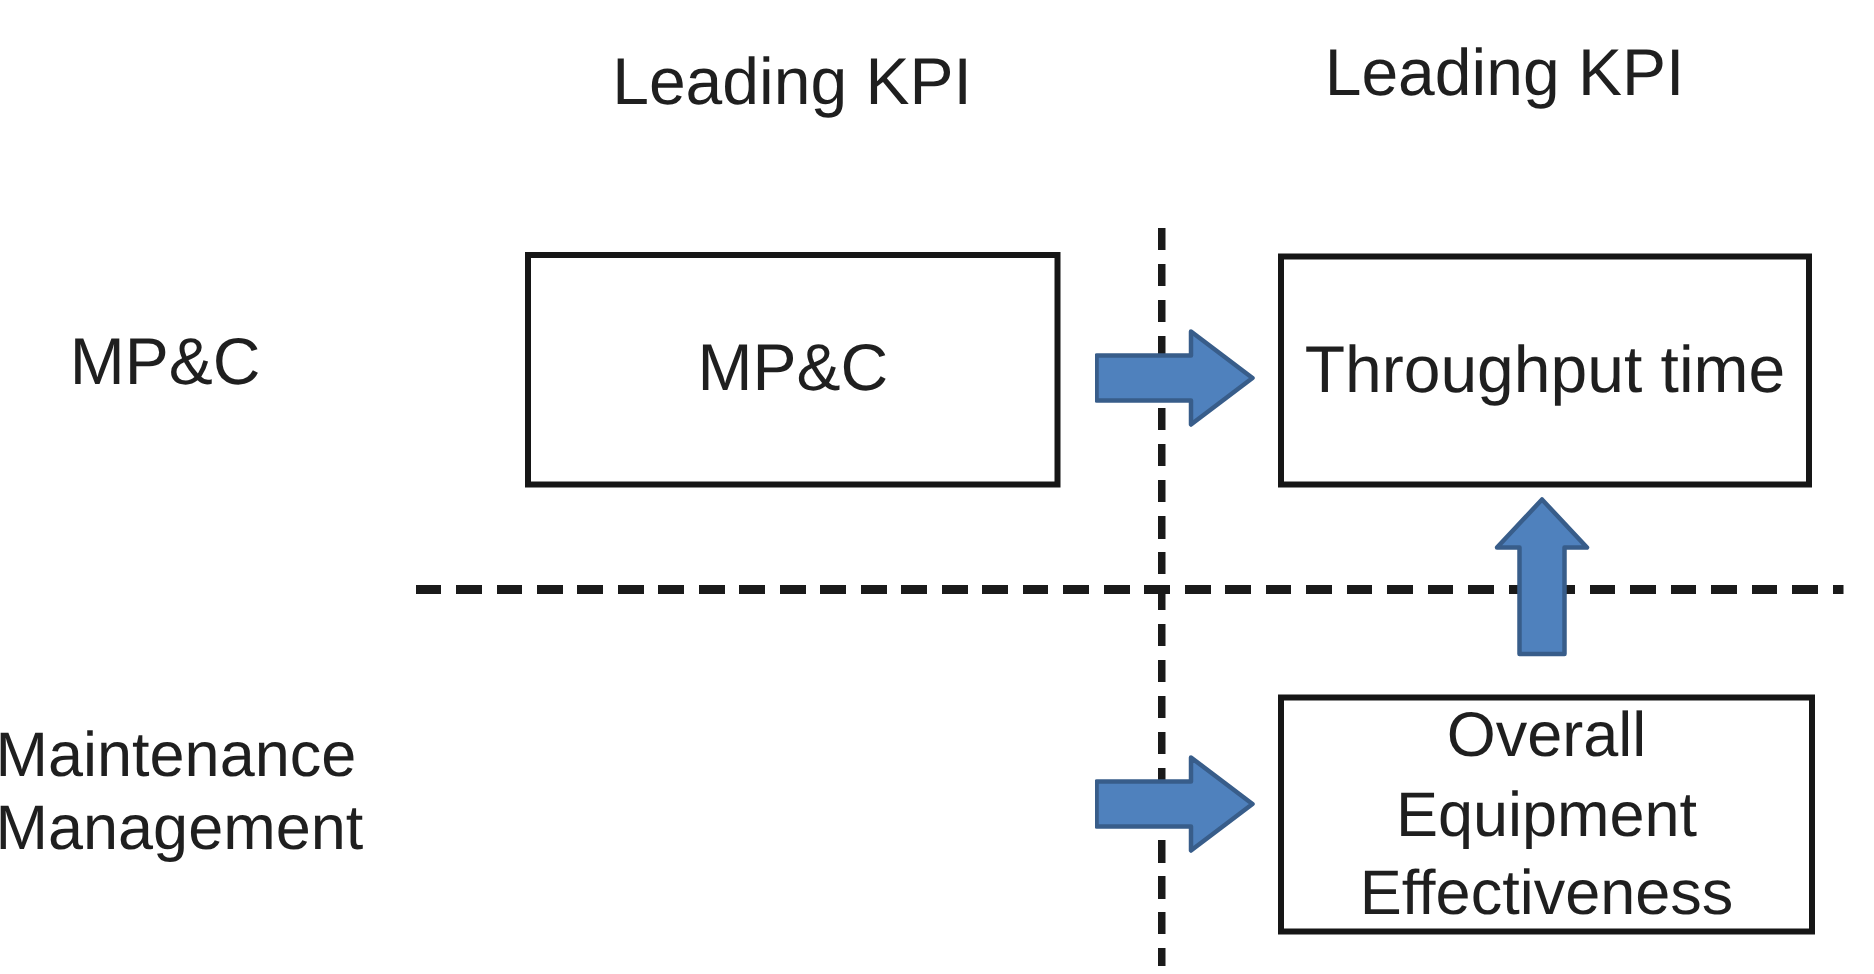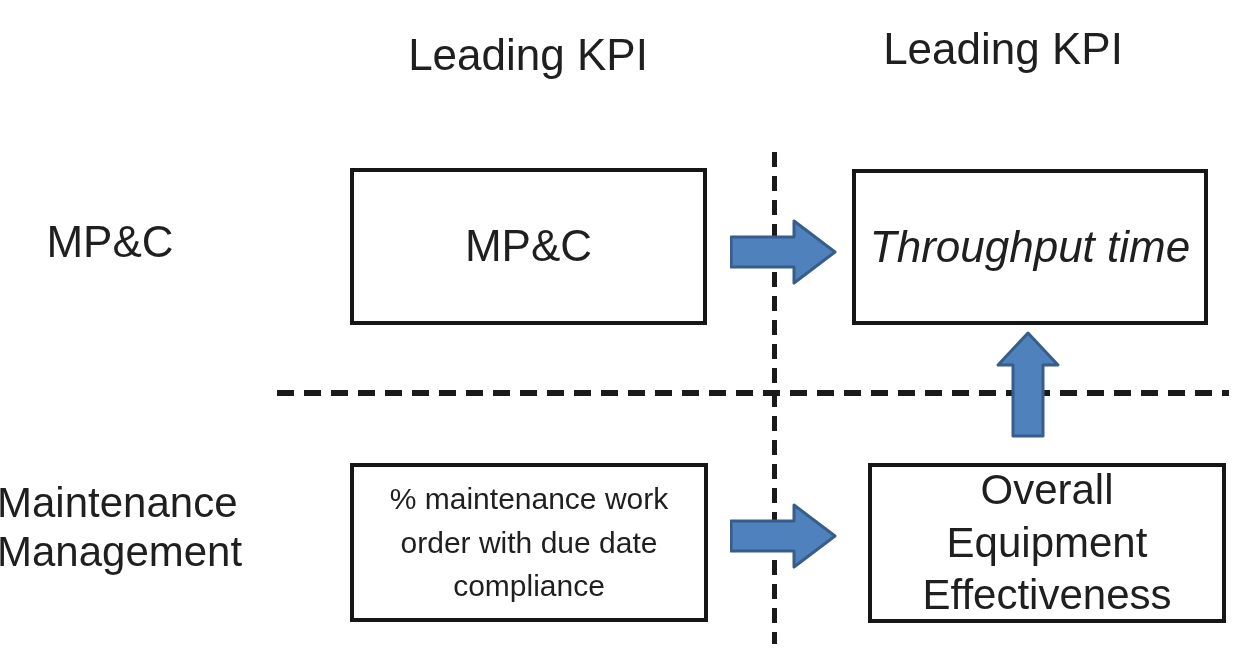--- a/index.html
+++ b/index.html
@@ -71,29 +71,26 @@
   <div class="abs dash-h" style="left:277px; top:390px; width:958px;"></div>
 
   <div class="abs row-label" style="left:10px; top:216px; width:200px;">MP&amp;C</div>
 
   <div class="abs row-label" style="left:-3px; top:478px; width:235px; font-size:42px;">Maintenance Management</div>
 
   <div class="abs kpi-box" style="left:350px; top:168px; width:357px; height:157px;">
     <span class="box-large-text">MP&amp;C</span>
   </div>
 
-  <div class="abs kpi-box" style="left:852px; top:169px; width:356px; height:156px;font-style:italic;">
+  <div class="abs kpi-box" style="left:852px; top:169px; width:356px; height:156px;">
     <span class="box-large-text">Throughput time</span>
   </div>
 
-  <div class="abs kpi-box" style="left:350px; top:463px; width:358px; height:159px;">
-    <span class="box-small-text">% maintenance work order with due date compliance</span>
-  </div>
 
-  <div class="abs kpi-box" style="left:852px; top:463px; width:358px; height:160px;margin-left:16px;">
+  <div class="abs kpi-box" style="left:852px; top:463px; width:358px; height:160px;">
     <span class="box-oee-text">Overall Equipment Effectiveness</span>
   </div>
 
   <div class="abs" style="left:730px; top:219px;">
     <svg class="arrow-svg" width="107" height="66" viewBox="0 0 107 66">
       <polygon points="1,18 64,18 64,2 105,33 64,64 64,48 1,48" stroke-width="3" stroke-linejoin="round" fill="#4f81bd" stroke="#385d8a"></polygon>
     </svg>
   </div>
 
   <div class="abs" style="left:730px; top:503px;">

